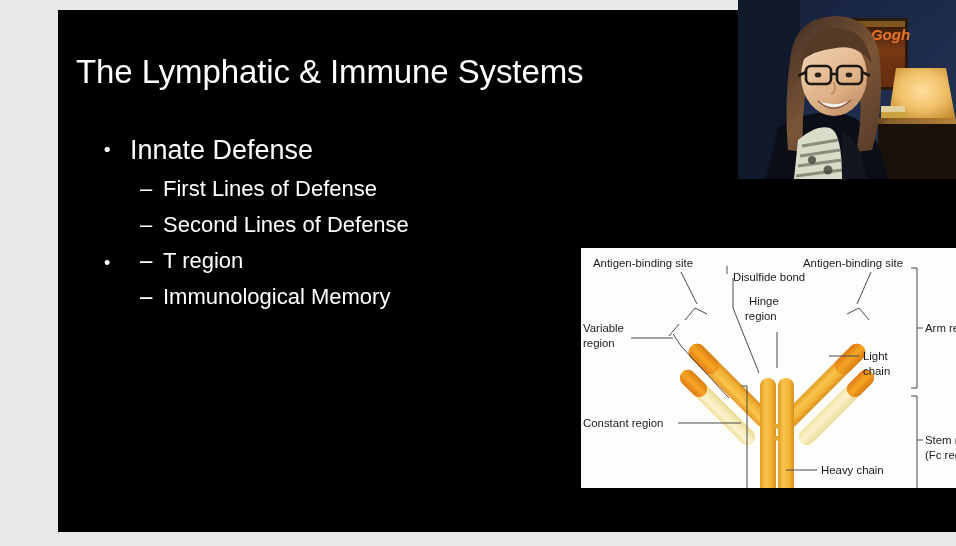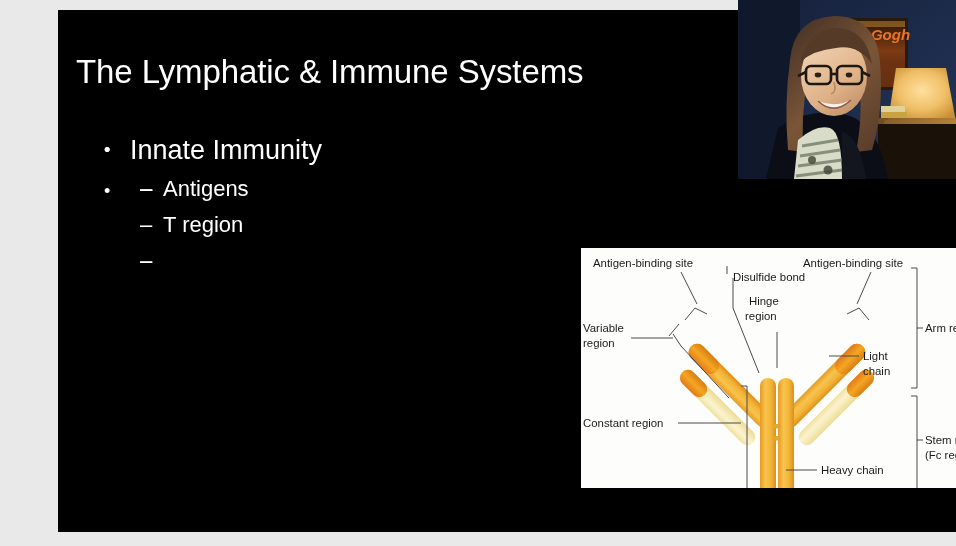--- a/index.html
+++ b/index.html
@@ -139,51 +139,53 @@
     <div id="slide-title">The Lymphatic &amp; Immune Systems</div>
 
     <div id="bullet-list">
 
       <div class="bullet-l1">
         <span class="marker">•</span>
       </div>
 
       <div class="bullet-l1">
         <span class="marker">•</span>
-        <span>Innate Immunity</span>
-      </div>
-
-      <div class="bullet-l2">
-        <span class="marker">–</span>
-      </div>
-
-      <div class="bullet-l2">
-        <span class="marker">–</span>
+        <span>Innate Defense</span>
+      </div>
+
+      <div class="bullet-l2">
+        <span class="marker">–</span>
+        <span>First Lines of Defense</span>
+      </div>
+
+      <div class="bullet-l2">
+        <span class="marker">–</span>
+        <span>Second Lines of Defense</span>
       </div>
 
       <div class="bullet-l1">
         <span class="marker">•</span>
       </div>
 
       <div class="bullet-l2">
         <span class="marker">–</span>
-        <span>Antigens</span>
       </div>
 
       <div class="bullet-l2">
         <span class="marker">–</span>
         <span>T region</span>
       </div>
 
       <div class="bullet-l2">
         <span class="marker">–</span>
       </div>
 
       <div class="bullet-l2">
         <span class="marker">–</span>
+        <span>Immunological Memory</span>
       </div>
 
     </div>
 
     <div id="diagram">
       <svg width="389" height="275" viewBox="0 0 389 275" xmlns="http://www.w3.org/2000/svg">
         <defs>
           <linearGradient id="heavyGrad" x1="0" y1="0" x2="1" y2="0">
             <stop offset="0%" stop-color="#e89a20"></stop>
             <stop offset="35%" stop-color="#f7c44e"></stop>

